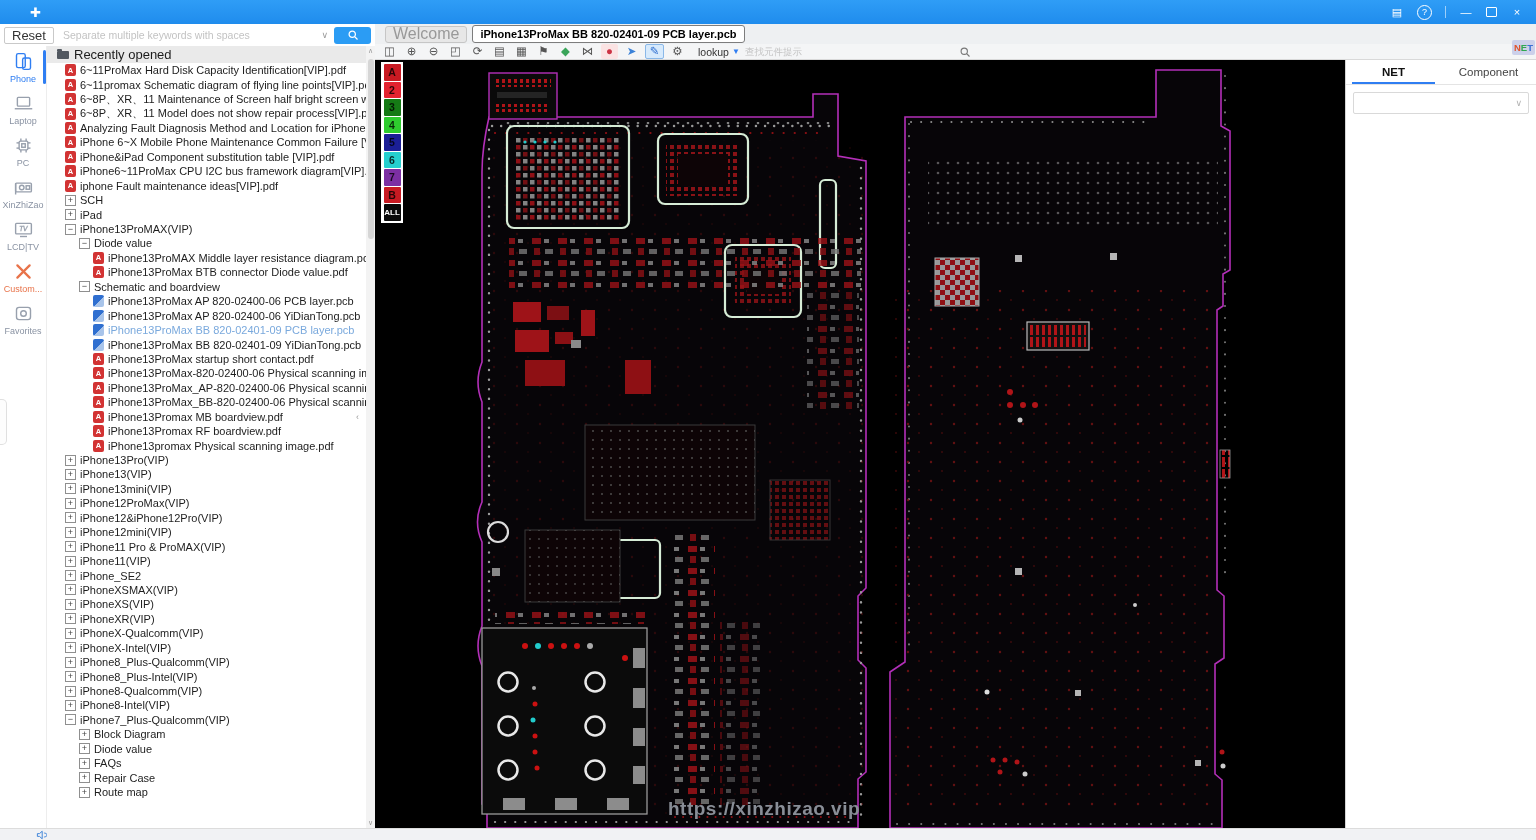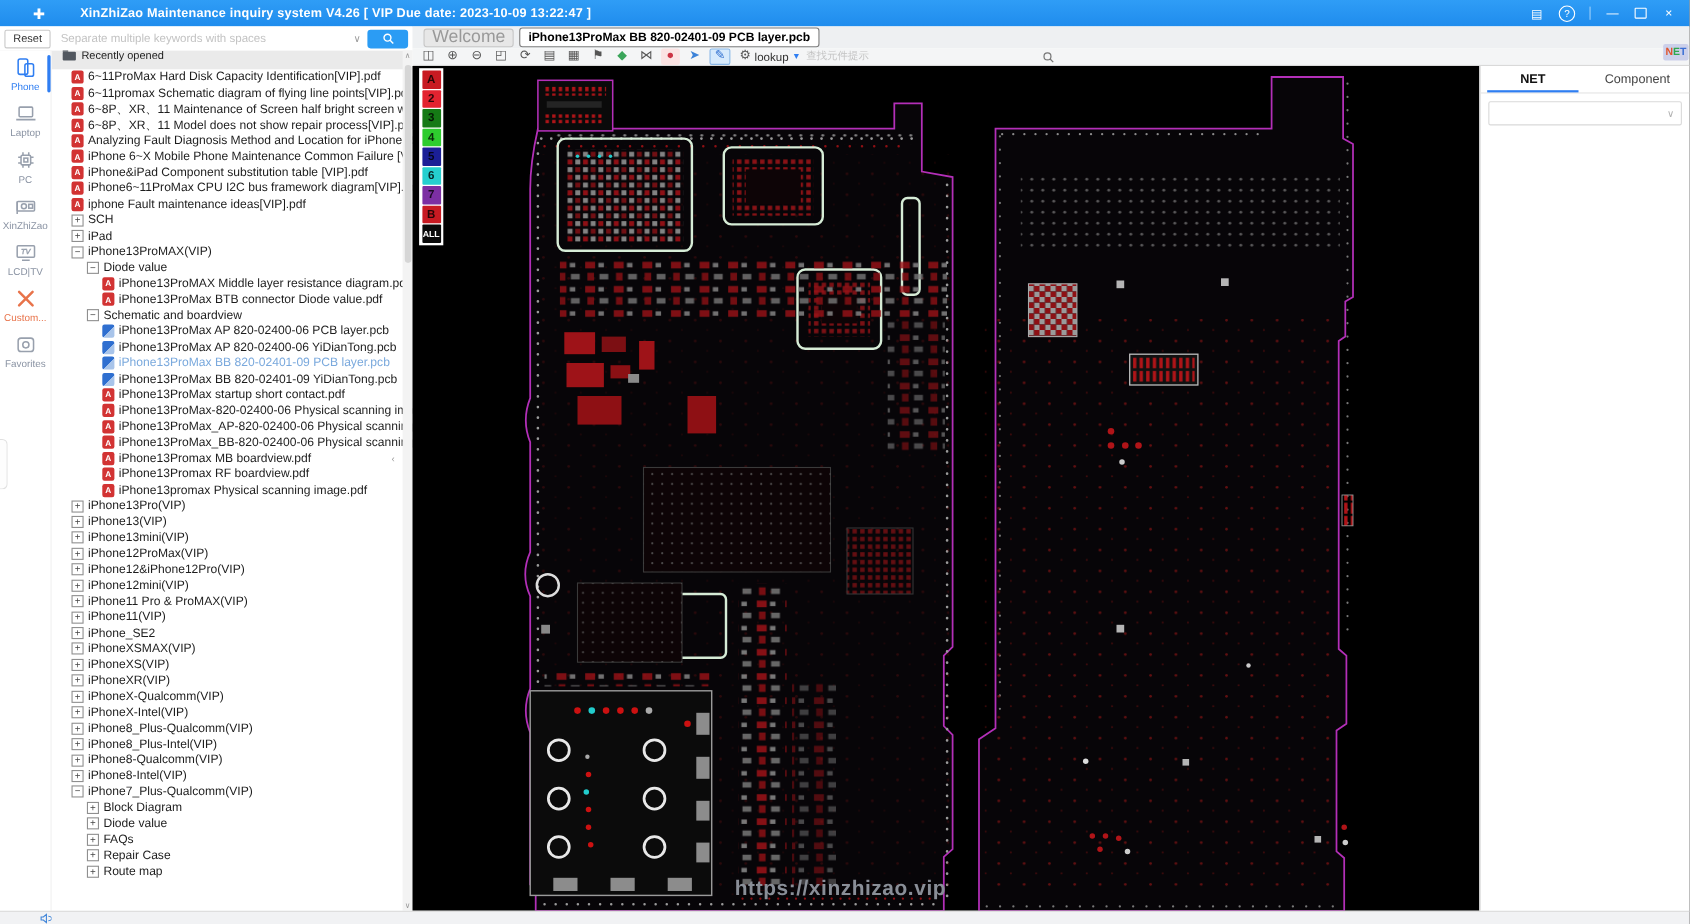--- a/index.html
+++ b/index.html
@@ -15,59 +15,59 @@
   #win-controls{margin-left:auto;margin-right:12px;display:flex;align-items:center;gap:13px;font-size:11px}
   #win-controls .wc{width:14px;text-align:center;cursor:default}
   #help-icon{width:13px;height:13px;border:1.2px solid #fff;border-radius:50%;font-size:9px;line-height:12px;text-align:center}
   #maximize-icon{width:9px;height:8px;border:1.4px solid #fff;border-radius:1px}
   .wsep{width:1px;height:12px;background:rgba(255,255,255,.55)}
 
   
   #searchrow{left:0;top:24px;width:375px;height:22px;background:#fff;display:flex;align-items:center;
              border-bottom:1px solid #ececec}
   #reset-btn{margin-left:4px;height:17px;padding:0 7px;border:1px solid #c9c9c9;border-radius:2px;
-             background:#fff;font-size:10px;color:#333;display:flex;align-items:center}
+             background:#fff;font-size:13px;color:#333;display:flex;align-items:center}
   #kw-input{flex:1;margin-left:7px;border:0;outline:0;font-size:10.5px;color:#333;min-width:0}
   #kw-input::placeholder{color:#c3c3c3}
   #kw-chev{color:#9a9a9a;font-size:9px;margin:0 6px}
   #search-btn{width:37px;height:17px;background:#2b9cf4;border-radius:3px;margin-right:4px;
               display:flex;align-items:center;justify-content:center}
 
   
   #tabbar{left:375px;top:24px;width:1161px;height:20px;background:#eef0f2;display:flex;align-items:center;gap:5px;padding-left:10px;box-sizing:border-box}
   .vtab{height:15px;padding:0 7px;display:flex;align-items:center;border-radius:3px;font-size:16px;
         background:#e7e7e7;border:1px solid #c6c6c6;color:#999}
   .vtab.active{background:#fff;border:1px solid #7d7d7d;color:#000;font-weight:bold;font-size:11px;height:16px}
   #pcbtoolbar{left:375px;top:44px;width:1161px;height:16px;background:#f4f5f6;border-bottom:1px solid #d9d9d9;
               display:flex;align-items:center;font-size:11px;box-sizing:border-box;padding-left:6px}
   .tbi{width:17px;text-align:center;font-size:11.5px;color:#555;line-height:14px;flex:none}
   .tbi.green{color:#3aa55a}
   .tbi.red{color:#cc3344;background:#fbe3e3;border-radius:2px}
   .tbi.blue{color:#3b82d8}
   .tbi.act{color:#2f6fd0;background:#d7eafc;border:1px solid #8ab8e8;border-radius:2px;line-height:12px;height:13px}
-  #lookup-label{color:#333;font-size:10.5px}
+  #lookup-label{margin-left:12px;color:#333;font-size:10.5px}
   #look-chev{color:#2f7ef2;font-size:8px;margin:0 3px}
   #lookup-input{width:150px;border:0;background:transparent;font-size:9.5px;outline:0;color:#333}
   #lookup-input::placeholder{color:#c3c3c3}
   #tb-search{margin-left:62px;display:flex;align-items:center}
 
   
   #sidebar{left:0;top:46px;width:47px;height:782px;background:#fff;border-right:1px solid #ededed;box-sizing:border-box}
   .sbitem{height:42px;display:flex;flex-direction:column;align-items:center;justify-content:center;gap:2px;position:relative}
   .sbitem svg{width:21px;height:21px;stroke:#98a0ad;fill:none;stroke-width:1.6}
   .sblabel{font-size:9px;color:#8a93a3;white-space:nowrap}
   .sbitem.active svg{stroke:#2f7ef2}
   .sbitem.active .sblabel{color:#2f7ef2}
   .sbitem.accent svg{stroke:#e8734a}
   .sbitem.accent .sblabel{color:#e8734a}
   #sb-activebar{position:absolute;right:0;top:4px;width:3px;height:34px;background:#2f7ef2;border-radius:2px}
 
   
   #tree{left:47px;top:46px;width:328px;height:782px;background:#fff;overflow:hidden}
-  #treehead{height:17px;background:#eaeaea;display:flex;align-items:flex-start;font-size:10px;color:#1c1c1c;
+  #treehead{height:17px;background:#eaeaea;display:flex;align-items:center;font-size:13px;color:#1c1c1c;
             padding-left:10px;gap:5px}
   .fold{width:12px;height:8px;background:var(--fc,#525860);border-radius:1px;position:relative;flex:none;margin-top:1px}
   .fold::before{content:"";position:absolute;top:-2px;left:0;width:5px;height:2px;background:var(--fc,#525860);border-radius:1px 1px 0 0}
   .fold.blue{--fc:#3f80d8}
   .trow{height:14.45px;display:flex;align-items:center;font-size:11px;color:#1d1d1d;white-space:nowrap;overflow:hidden}
   .trow.sel{height:16px;border-top:1px solid #e4e4e4;border-bottom:1px solid #e4e4e4;box-sizing:border-box}
   .exp{width:11px;height:11px;border:1px solid #8f8f8f;margin-right:4px;font-size:9px;line-height:9.5px;
        text-align:center;color:#444;background:#fff;flex:none;box-sizing:border-box}
   .icn{width:11px;height:12px;border-radius:2px;margin-right:4px;flex:none;display:flex;align-items:center;justify-content:center}
   .icn.pdf{background:#d23333;color:#fff;font-size:7.5px;font-weight:bold}
@@ -114,21 +114,20 @@
   
   .outline{fill:#070508;stroke:#b32fb8;stroke-width:1.6}
   .shield{fill:none;stroke:#d6ecd6;stroke-width:2.2}
   .dots{fill:none;stroke-linecap:round}
 </style>
 </head>
 <body>
 
 <div class="abs" id="titlebar">
   <span id="app-logo">✚</span>
-  <span id="app-title">XinZhiZao Maintenance inquiry system V4.26 [ VIP Due date: 2023-10-09 13:22:47 ]</span>
   <div id="win-controls">
     <span class="wc">▤</span>
     <span id="help-icon">?</span>
     <span class="wsep"></span>
     <span class="wc">—</span>
     <span id="maximize-icon"></span>
     <span class="wc">×</span>
   </div>
 </div>
 

